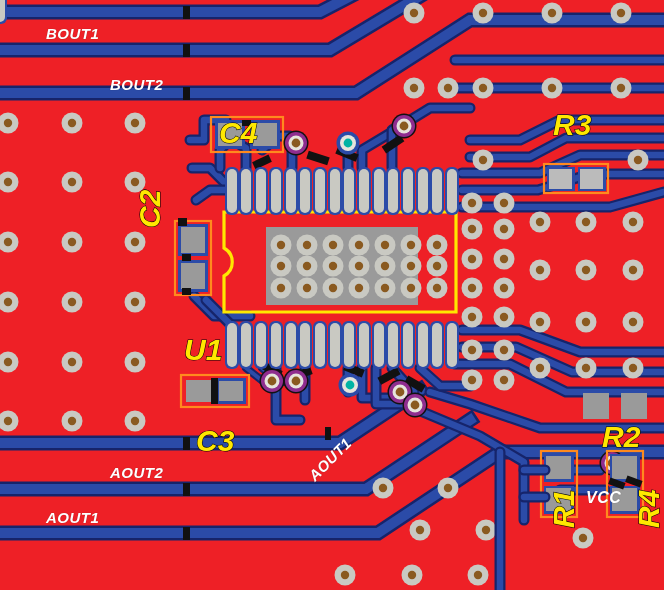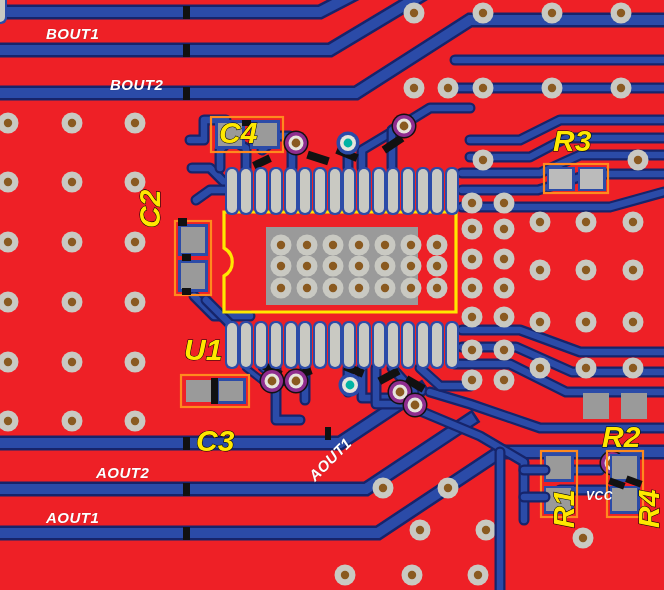--- a/index.html
+++ b/index.html
@@ -19,21 +19,21 @@
     position:absolute;
     color:#ffffff;
     font-family:"Liberation Sans", sans-serif;
     font-weight:bold;
     font-size:15px;
     letter-spacing:.5px;
     white-space:nowrap;
     text-shadow:0 0 1px rgba(0,0,0,.35);
     pointer-events:none;
   }
-  .netlabel.small{font-size:12px;}
+  .netlabel.small{font-size:16px;}
   .refdes{
     position:absolute;
     color:#ffe800;
     font-family:"Liberation Sans", sans-serif;
     font-weight:bold;
     font-size:30px;
     letter-spacing:0px;
     white-space:nowrap;
     -webkit-text-stroke:1.1px #000;
     paint-order:stroke fill;
@@ -448,27 +448,27 @@
       <path class="tr-out-n" d="M524,470 L545,470"></path>
       <path class="tr-in-n" d="M524,470 L545,470"></path>
       <path class="tr-out-n" d="M524,497 L545,497"></path>
       <path class="tr-in-n" d="M524,497 L545,497"></path>
     </g>
 
   </svg>
 
   <div class="netlabel" style="left:46px;  top:25px;">BOUT1</div>
   <div class="netlabel" style="left:110px; top:76px;">BOUT2</div>
-  <div class="netlabel" style="left:96px; top:464px;text-align:right;">AOUT2</div>
+  <div class="netlabel" style="left:110px; top:464px;text-align:right;">AOUT2</div>
   <div class="netlabel" style="left:46px;  top:509px;">AOUT1</div>
   <div class="netlabel" style="left:305px; top:472px; transform:rotate(-45deg); transform-origin:left top;">AOUT1</div>
   <div class="netlabel small" style="left:586px; top:489px;">VCC</div>
 
   <div class="refdes" style="left:219px; top:88px;margin-top:28px;">C4</div>
   <div class="refdes" style="left:133px; top:228px; transform:rotate(-90deg); transform-origin:left top;">C2</div>
   <div class="refdes" style="left:184px; top:333px;">U1</div>
   <div class="refdes" style="left:196px; top:424px;">C3</div>
-  <div class="refdes" style="left:553px; top:124px;">R3</div>
+  <div class="refdes" style="left:553px; top:108px;">R3</div>
   <div class="refdes" style="left:602px; top:420px;">R2</div>
   <div class="refdes" style="left:547px; top:528px; transform:rotate(-90deg); transform-origin:left top;">R1</div>
   <div class="refdes" style="left:632px; top:528px; transform:rotate(-90deg); transform-origin:left top;">R4</div>
 
 </div>
 
 </body></html>

